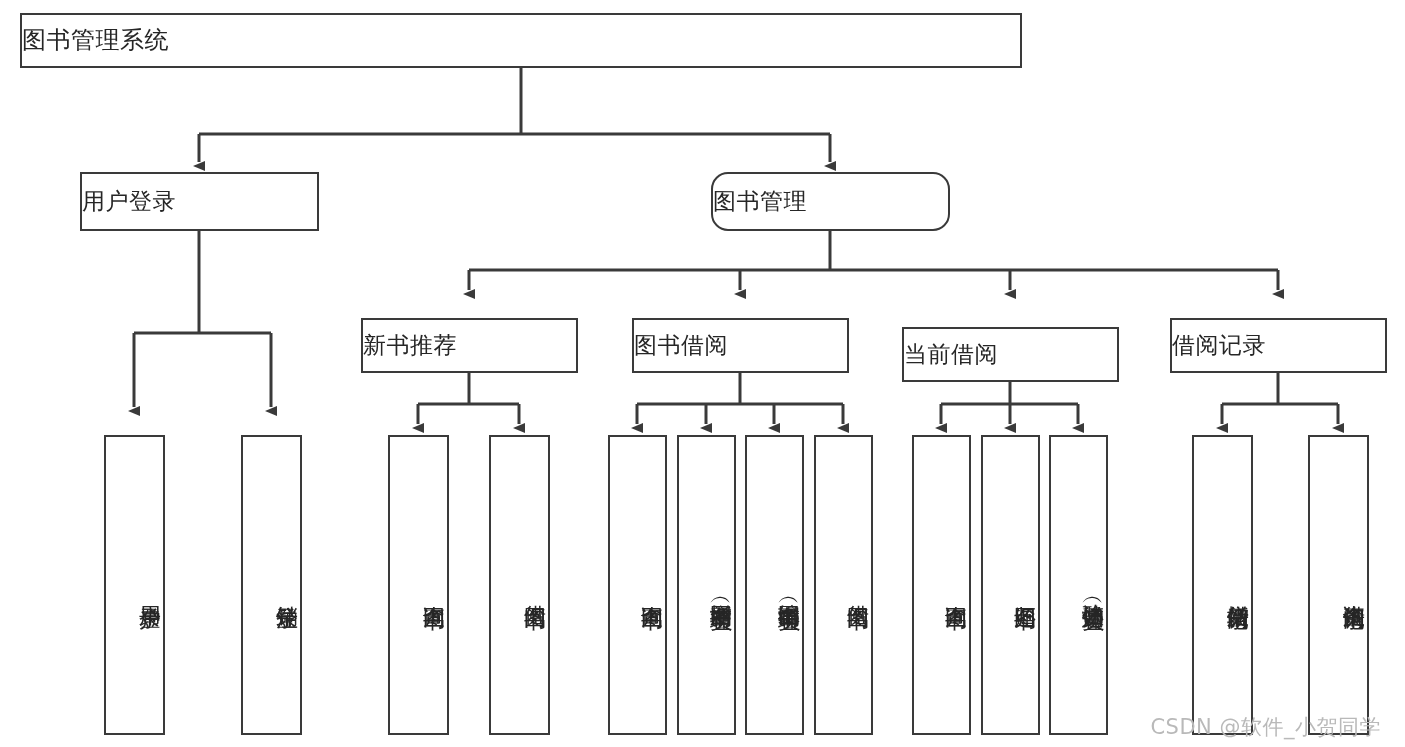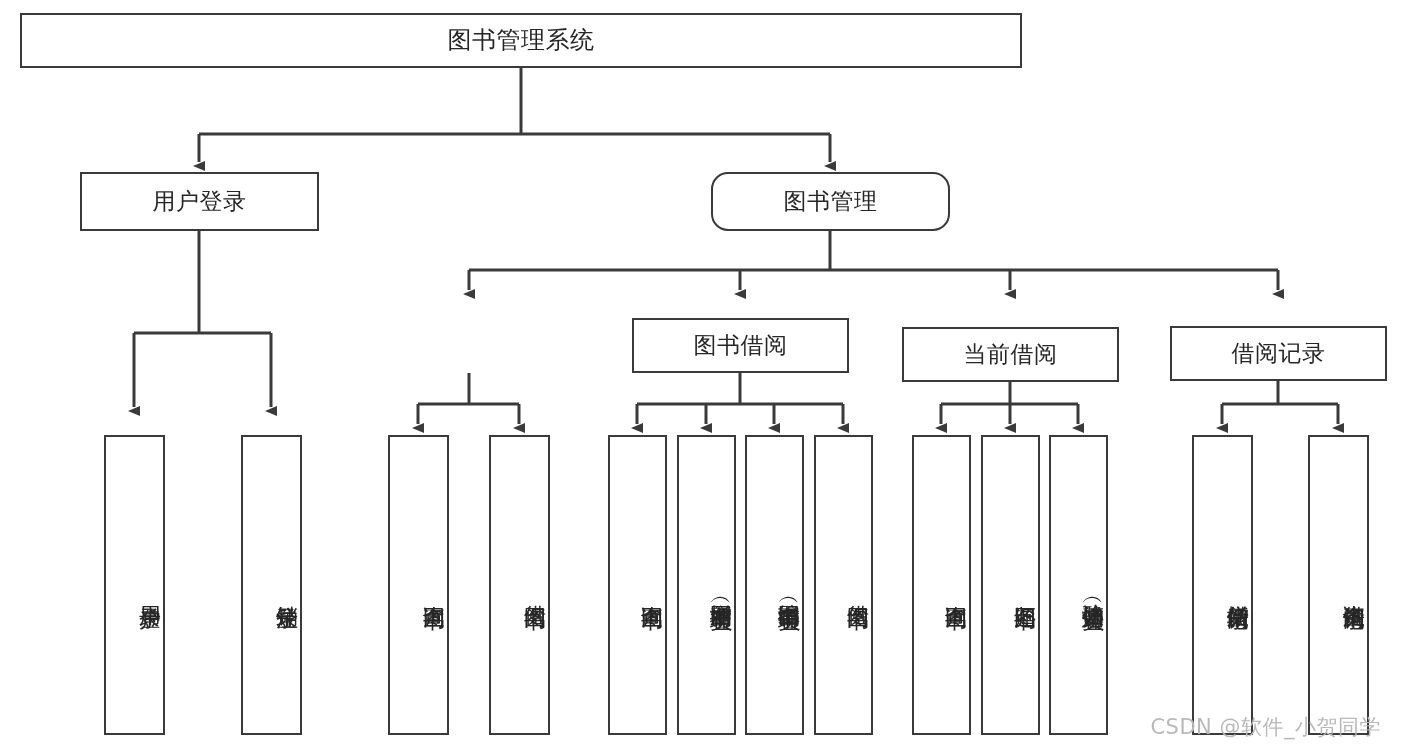--- a/index.html
+++ b/index.html
@@ -26,21 +26,20 @@
     height: 747px;
     pointer-events: none;
   }
   .node {
     position: absolute;
     box-sizing: border-box;
     background: #ffffff;
     border: 2.5px solid #3a3a3a;
     display: flex;
     align-items: center;
-    justify-content: center;
     color: #262626;
     z-index: 2;
   }
   .node-h {
     font-size: 23px;
     letter-spacing: 0.5px;
     line-height: 1.2;
     white-space: nowrap;
   }
   .node-title {
@@ -132,30 +131,33 @@
   </div>
 
   <div class="node node-h" style="left:80px; top:172px; width:239px; height:59px;">
     <span>用户登录</span>
   </div>
 
   <div class="node node-h" style="left:711px; top:172px; width:239px; height:59px;border-radius:17px;">
     <span>图书管理</span>
   </div>
 
+  <div class="node node-h" style="left:361px; top:318px; width:217px; height:55px;">
+    <span>新书推荐</span>
+  </div>
 
   <div class="node node-h" style="left:632px; top:318px; width:217px; height:55px;font-family:Liberation Serif, serif;">
     <span>图书借阅</span>
   </div>
 
   <div class="node node-h" style="left:902px; top:318px; width:217px; height:55px;margin-top:9px;">
     <span>当前借阅</span>
   </div>
 
-  <div class="node node-h" style="left:1170px; top:318px; width:217px; height:55px;margin-top:8px;">
+  <div class="node node-h" style="left:1170px; top:318px; width:217px; height:55px;">
     <span>借阅记录</span>
   </div>
 
   <div class="node node-v" style="left:104px; top:435px; width:61px; height:300px;">
     <span>用户登录</span>
   </div>
 
   <div class="node node-v" style="left:241px; top:435px; width:61px; height:300px;">
     <span>注销登录</span>
   </div>

